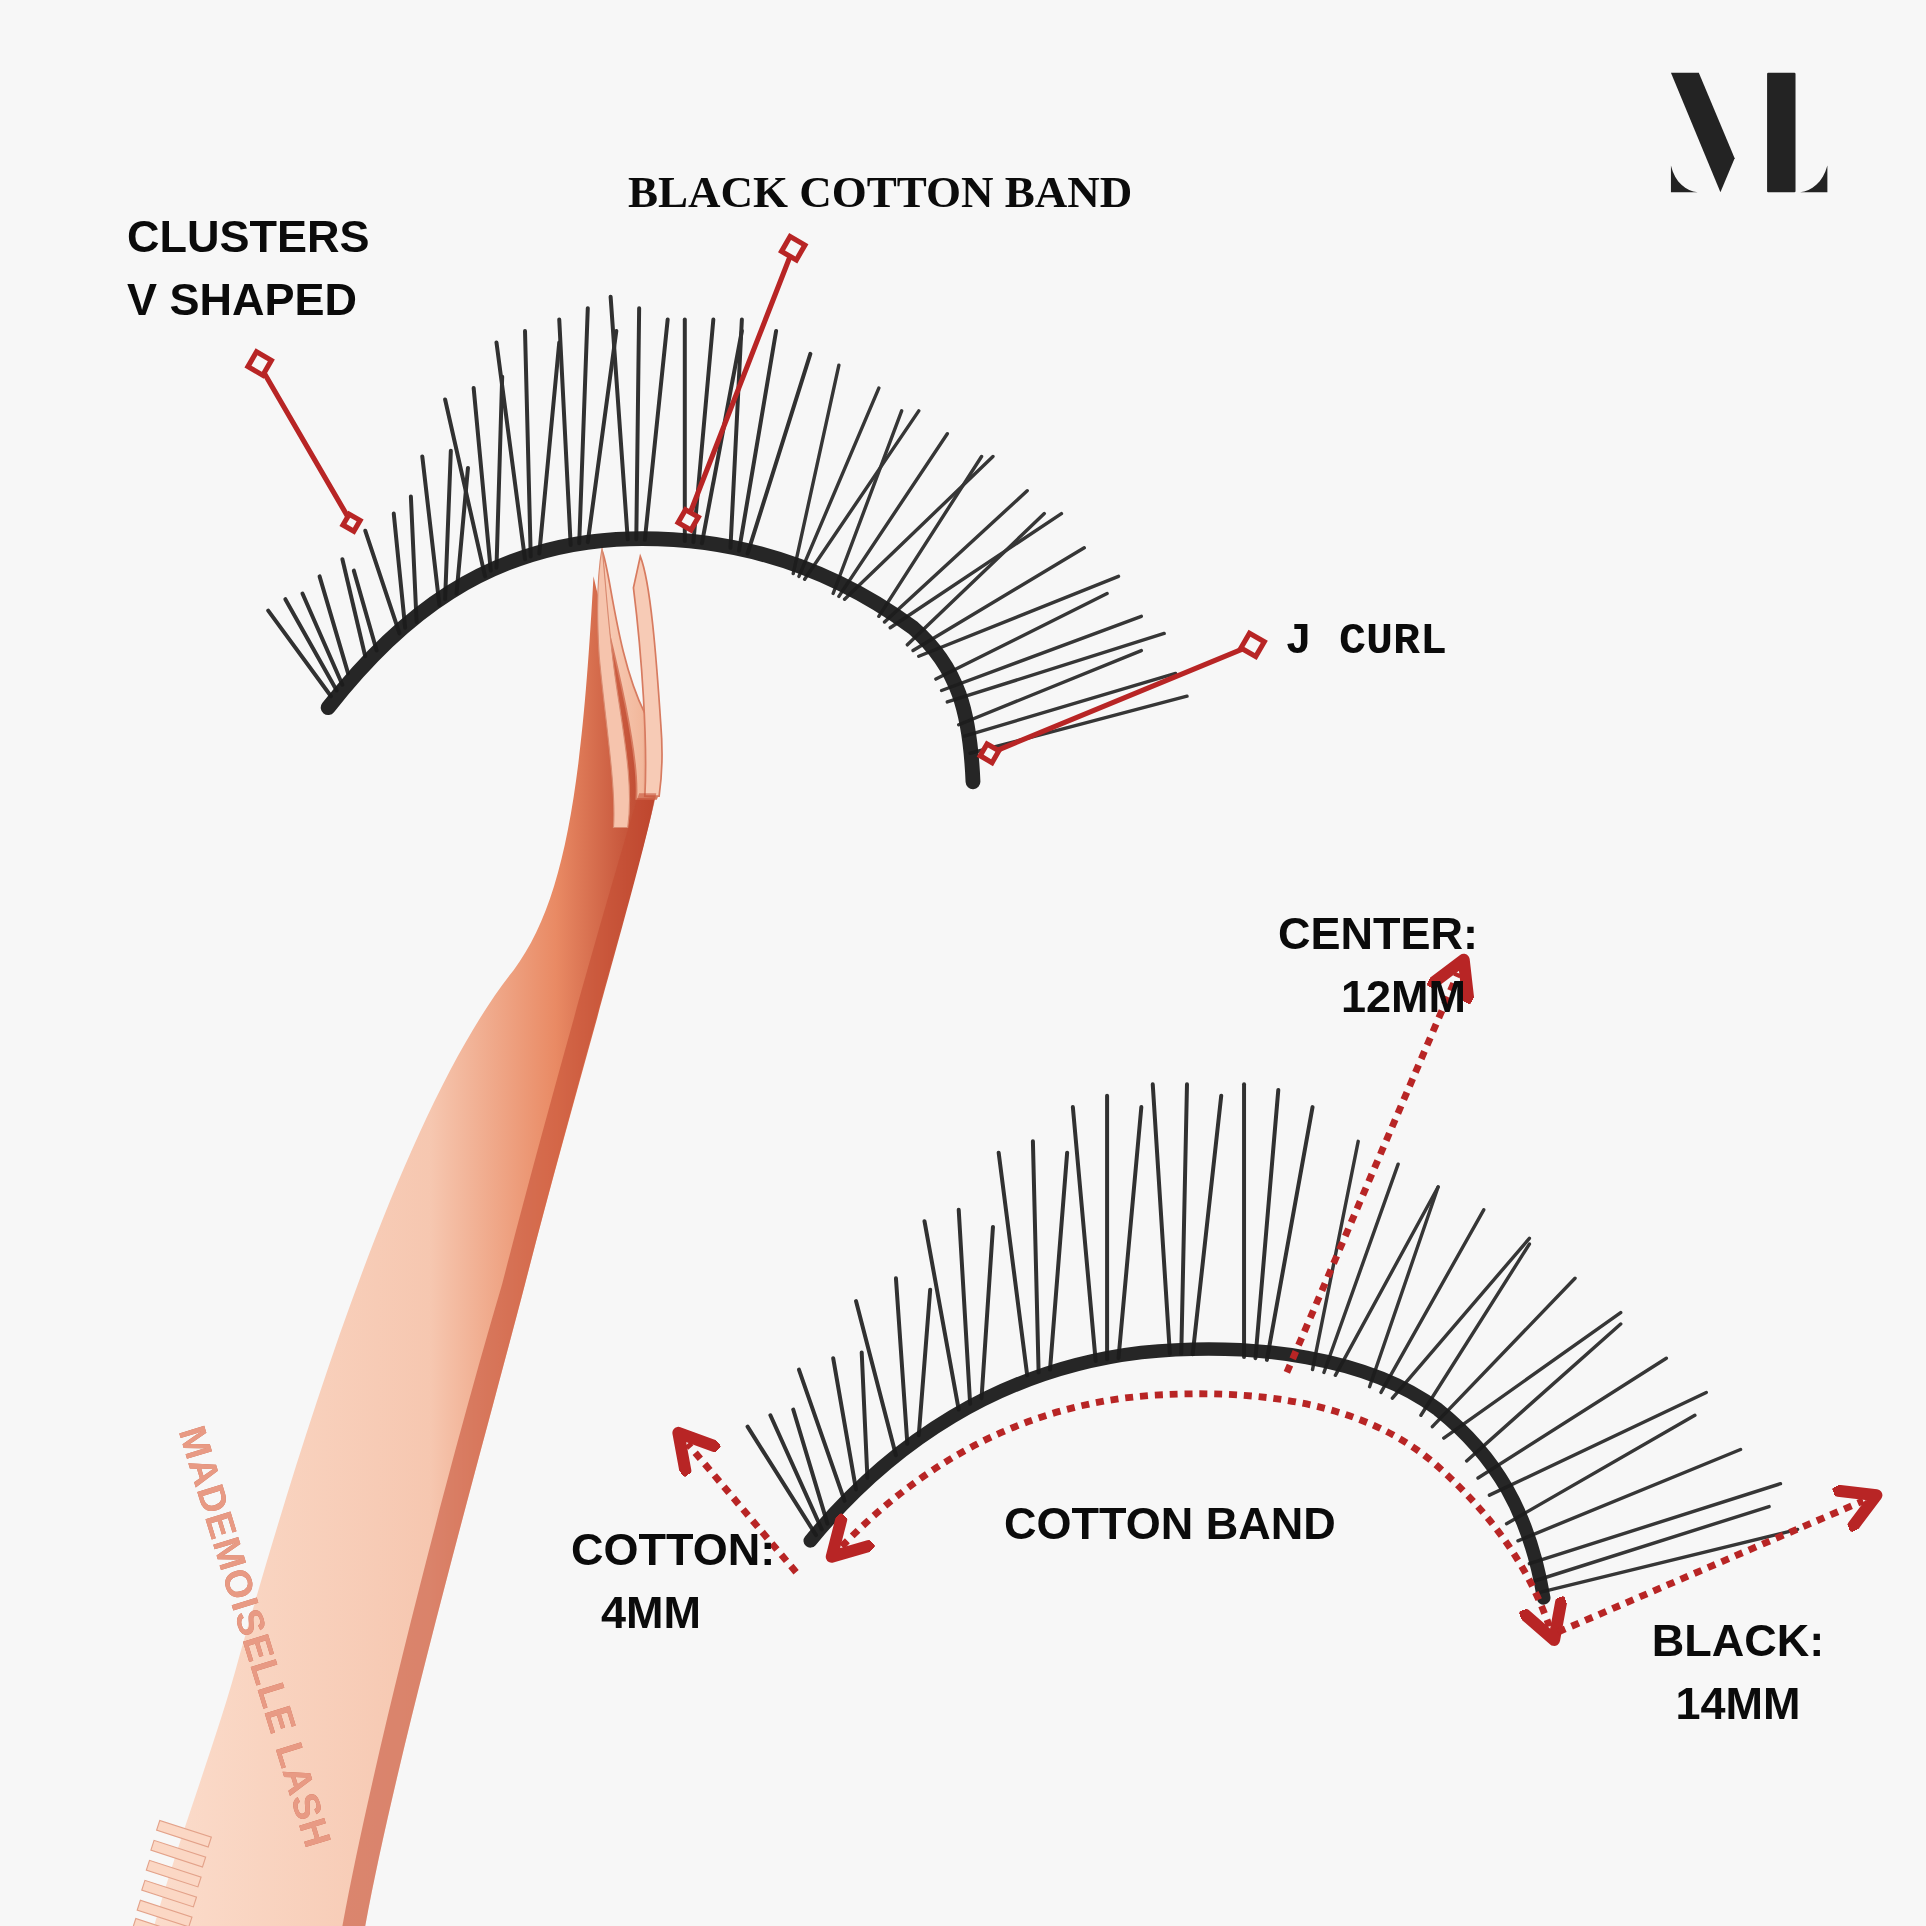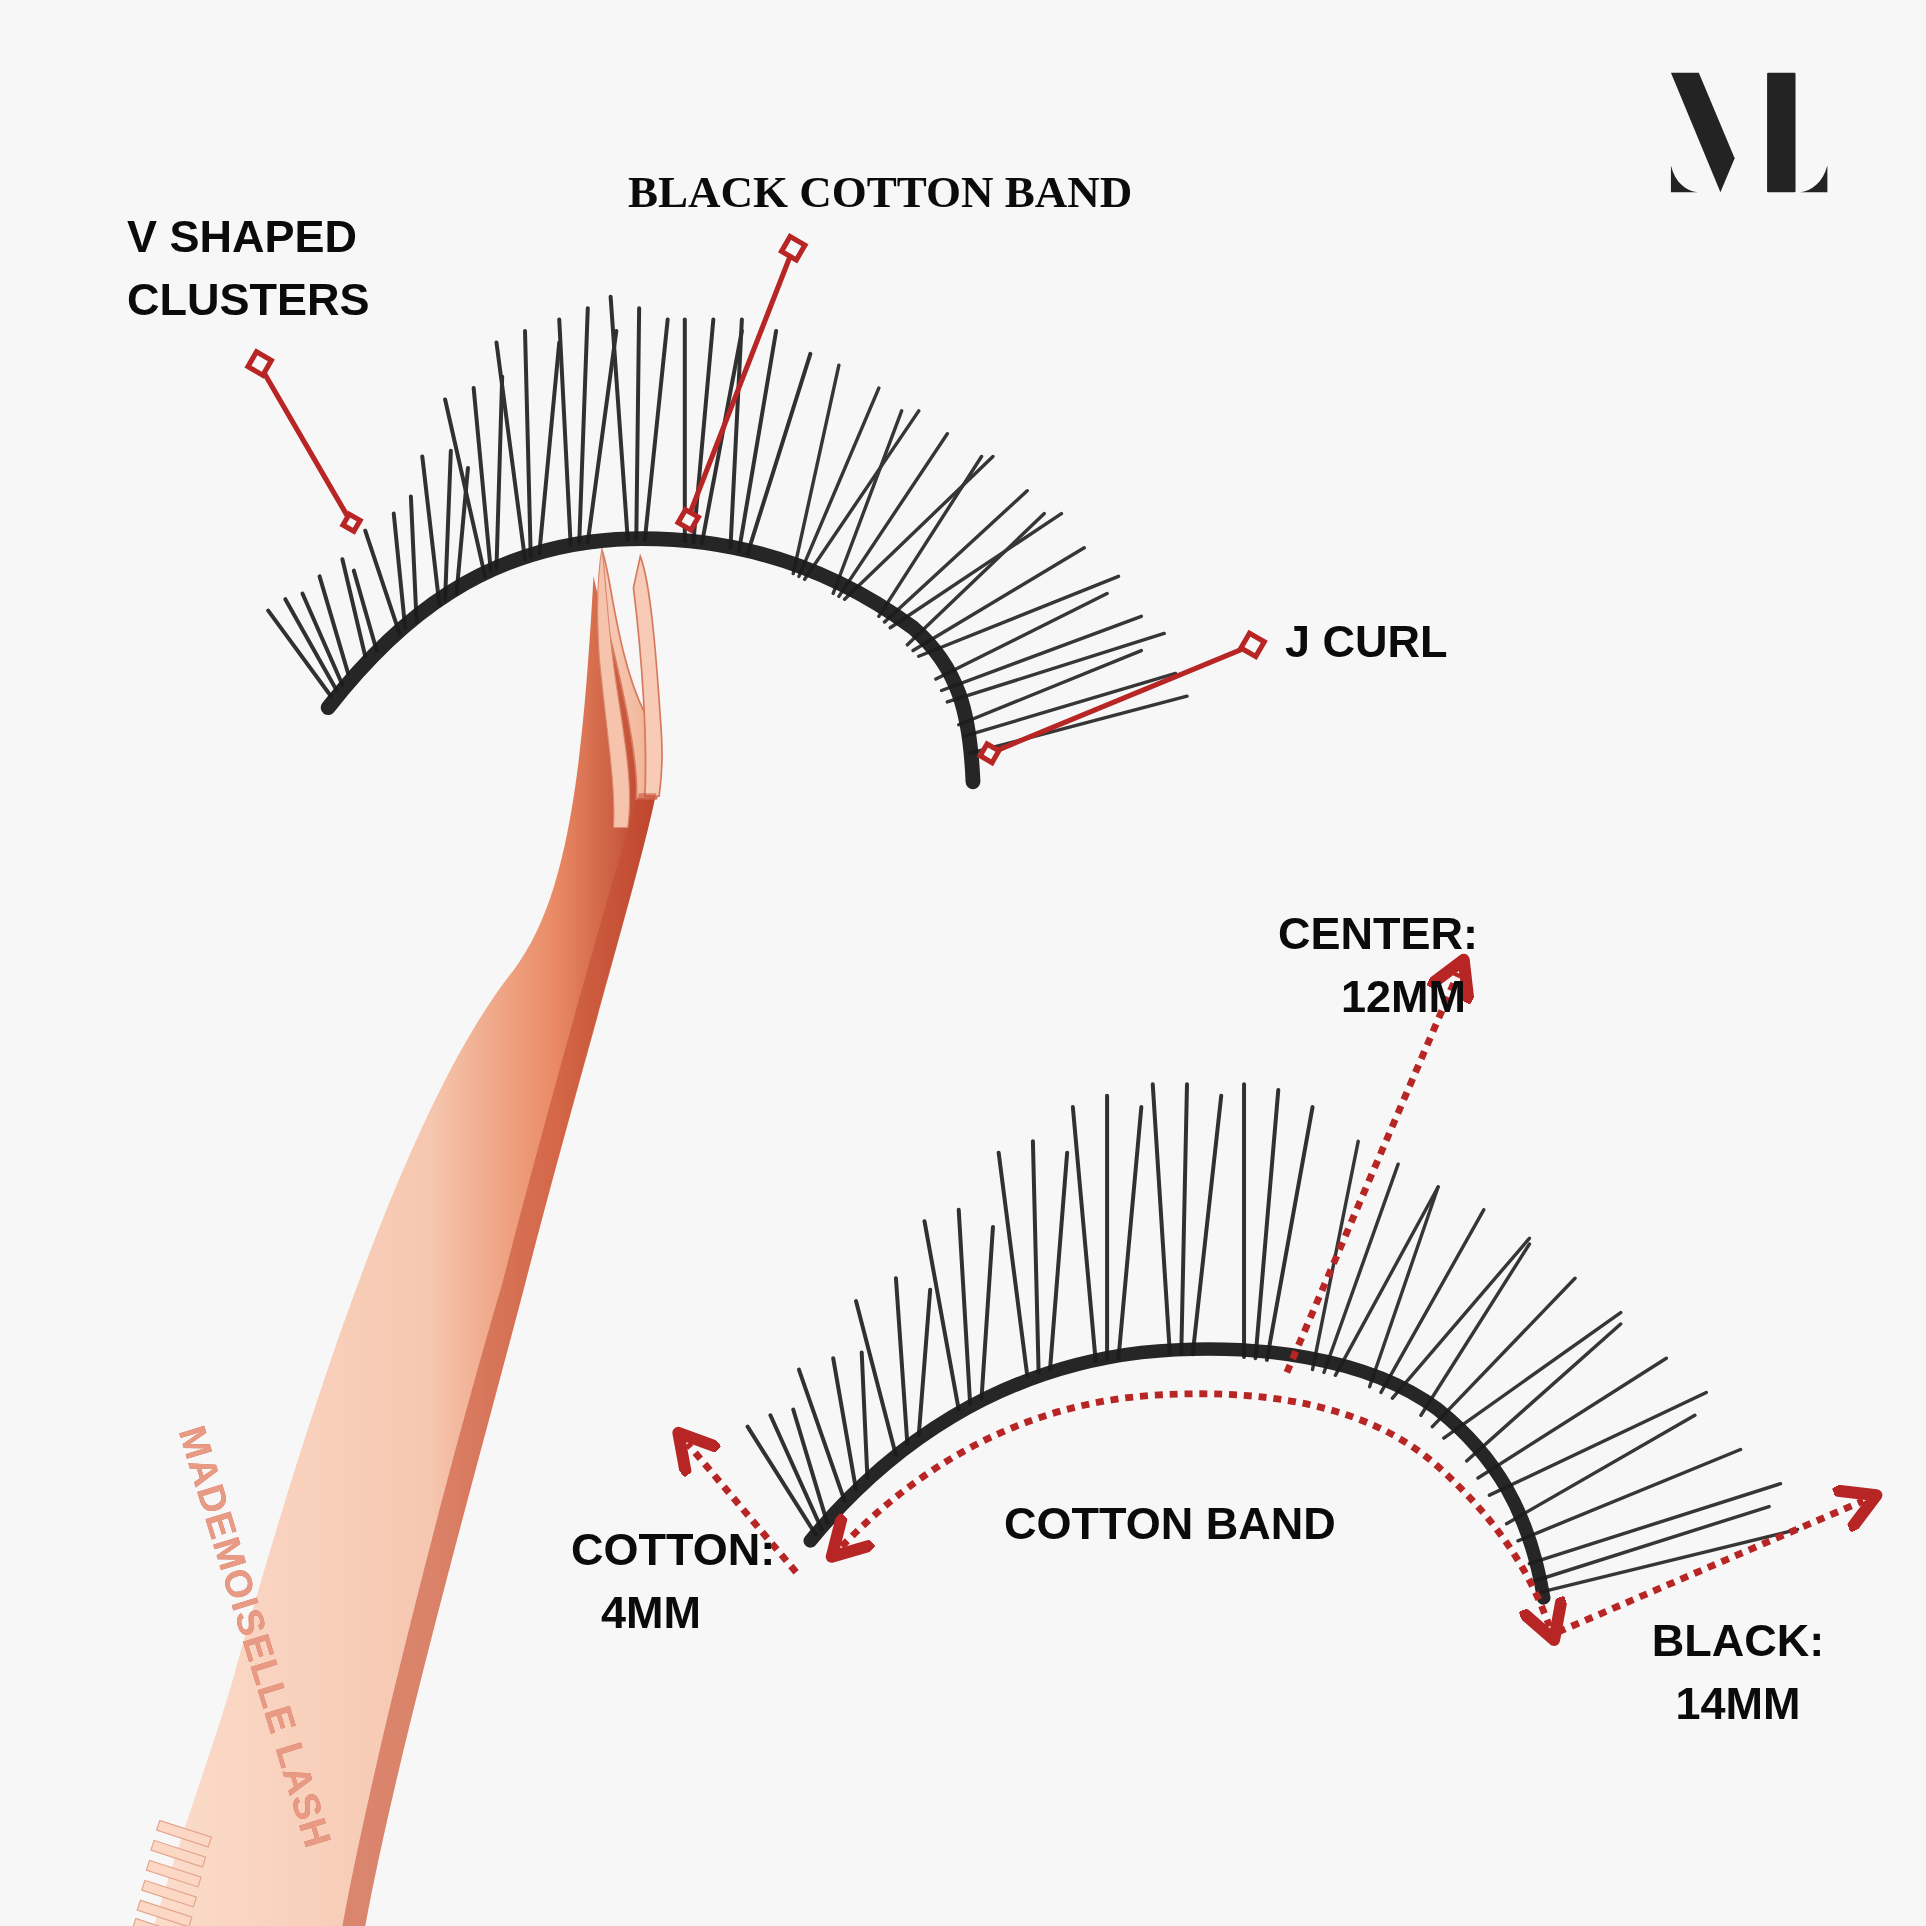--- a/index.html
+++ b/index.html
@@ -244,29 +244,29 @@
     <path d="M43,175 C50,205 70,220 90,222 L43,222 Z" fill="#232323"></path>
 
     <rect x="212" y="12" width="50" height="210" rx="2" fill="#232323"></rect>
 
     <path d="M318,175 C310,205 290,220 270,222 L318,222 Z" fill="#232323"></path>
   </svg>
 
   <div class="tweezer-text">MADEMOISELLE LASH</div>
 
   <div class="label" style="left:127px; top:205px;">
+    <span class="line">CLUSTERS</span>
     <span class="line">V SHAPED</span>
-    <span class="line">CLUSTERS</span>
   </div>
 
   <div class="label" style="left:628px; top:161px;font-family:Liberation Serif, serif;">
     <span class="line">BLACK COTTON BAND</span>
   </div>
 
-  <div class="label" style="left:1285px; top:610px;">
+  <div class="label" style="left:1285px; top:610px;font-family:Liberation Mono, monospace;">
     <span class="line">J CURL</span>
   </div>
 
   <div class="label center" style="left:1278px; top:902px; width:188px;text-align:right;">
     <span class="line">CENTER:</span>
     <span class="line">12MM</span>
   </div>
 
   <div class="label center" style="left:571px; top:1518px; width:160px;">
     <span class="line">COTTON:</span>

